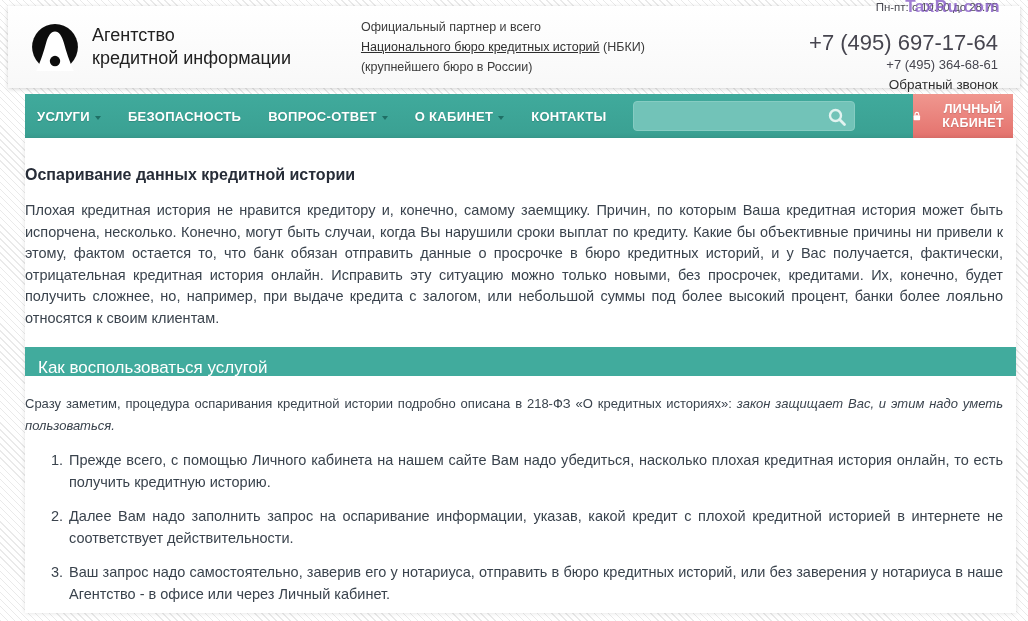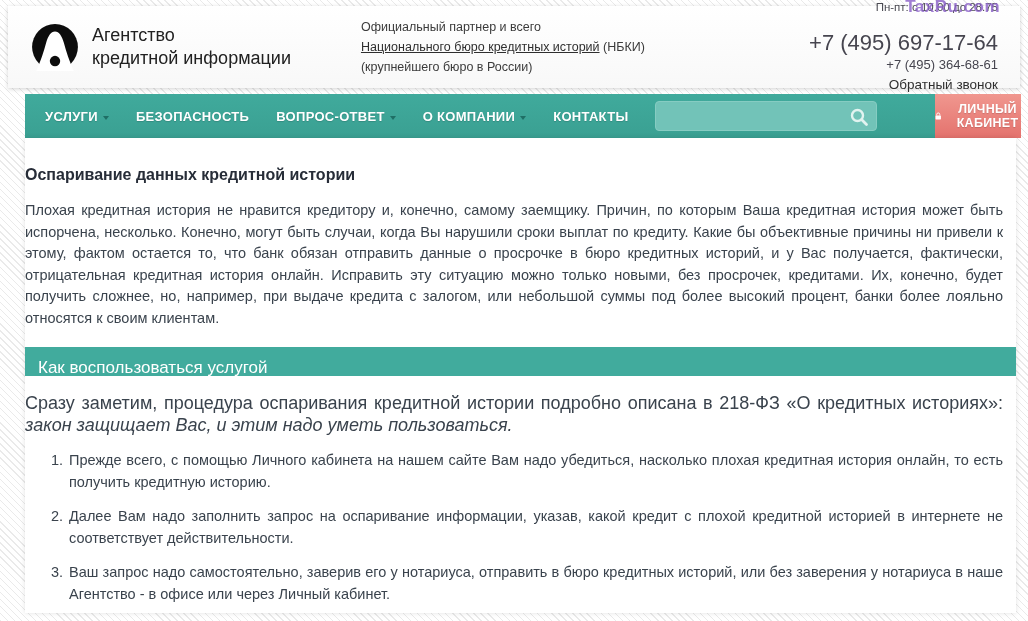--- a/index.html
+++ b/index.html
@@ -40,21 +40,21 @@
     color:#8a5fc9; opacity:.8; pointer-events:none;
   }
 
   
   .nav {
     position:relative;
     margin:6px 15px 0 25px;
     height:44px;
     background:linear-gradient(#40aa9c,#3aa092);
     display:flex; align-items:center;
-    padding-left:20px;
+    padding-left:12px;
   }
   .nav-link {
     color:#fff; font-size:13px; font-weight:bold; letter-spacing:.3px;
     text-decoration:none; cursor:pointer; display:flex; align-items:center;
     margin-right:27px; text-shadow:0 1px 1px rgba(0,0,0,.15); white-space:nowrap;
   }
   .caret {
     width:0; height:0; margin-left:5px; margin-top:3px;
     border-left:3.5px solid transparent; border-right:3.5px solid transparent;
     border-top:4.5px solid #1f6f65;
@@ -94,21 +94,21 @@
   }
   .intro {
     font-size:14.5px; line-height:21.5px; text-align:justify;
     color:#3a434d; margin-right:13px;
   }
   .section-banner {
     margin-top:18px; height:29px; line-height:42px;
     background:#41ab9d; color:#ffffff; font-size:17px;
     padding-left:13px;
   }
-  .law { margin-top:17px; margin-right:13px; font-size:18px; line-height:21.5px;
+  .law { margin-top:17px; margin-right:13px; font-size:13px; line-height:21.5px;
          text-align:justify; color:#3a434d; }
   .law .it { font-style:italic; }
   .steps {
     margin:14px 13px 0 0; padding-left:42px;
     font-size:14.5px; line-height:21.5px; color:#3a434d; text-align:justify;
   }
   .steps li { margin-bottom:13px; padding-left:2px; }
 </style>
 </head>
 <body>
@@ -147,21 +147,21 @@
       <span class="caret"></span>
     </a>
   <a class="nav-link">
       <span>БЕЗОПАСНОСТЬ</span>
     </a>
   <a class="nav-link">
       <span>ВОПРОС-ОТВЕТ</span>
       <span class="caret"></span>
     </a>
   <a class="nav-link">
-      <span>О КОМПАНИИ</span>
+      <span>О КАБИНЕТ</span>
       <span class="caret"></span>
     </a>
   <a class="nav-link">
       <span>КОНТАКТЫ</span>
     </a>
 
   <div class="search-box">
     <input class="search-input" type="text" value="" style="">
     <svg class="search-icon" width="20" height="20" viewBox="0 0 20 20">
       <circle cx="8.5" cy="8.5" r="5.5" fill="none" stroke="#e2f3f0" stroke-width="2.4"></circle>

